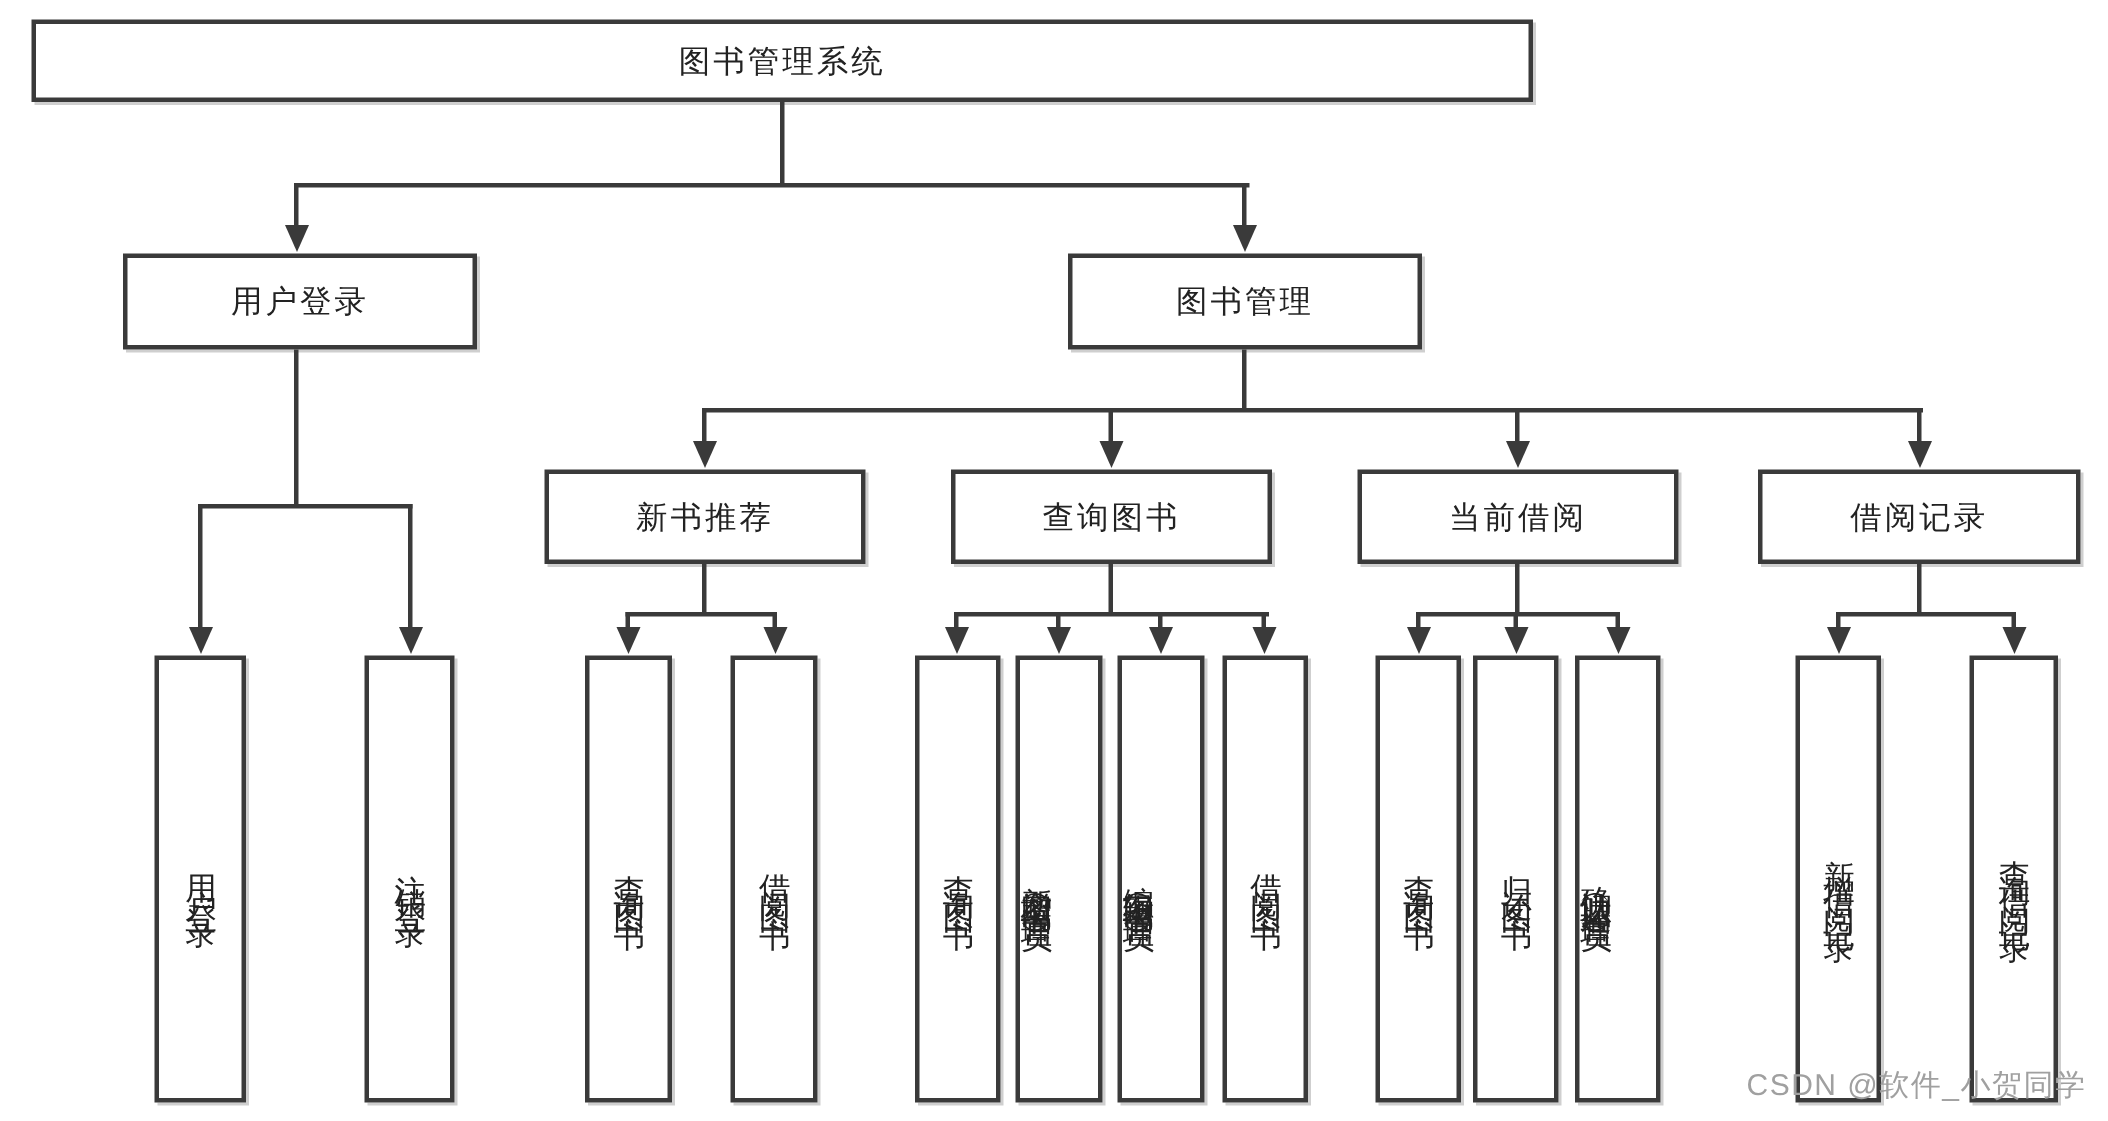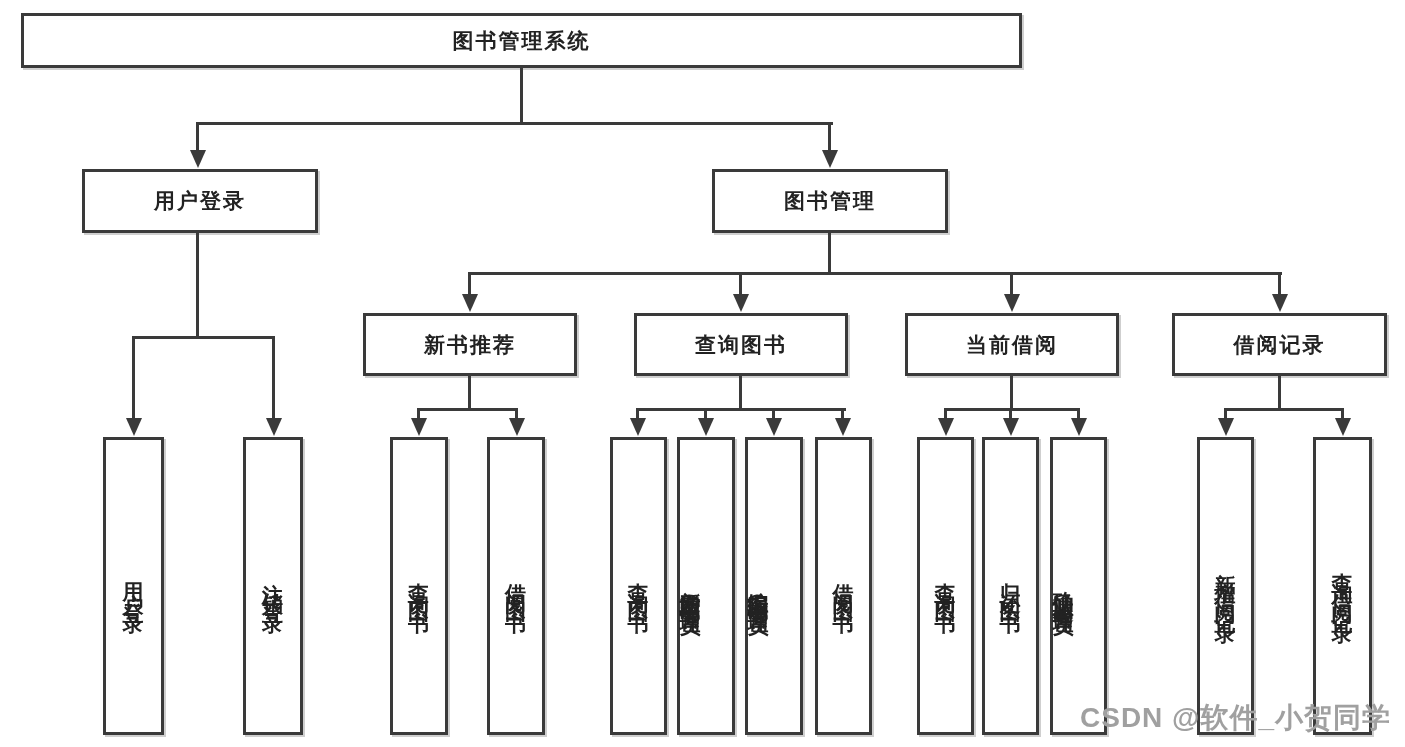--- a/index.html
+++ b/index.html
@@ -9,21 +9,20 @@
     --watermark: #a0a0a0;
   }
   html, body { margin: 0; padding: 0; background: var(--background); }
   #stage {
     position: relative;
     width: 1405px;
     height: 747px;
     background: var(--background);
     font-family: "Liberation Sans", "DejaVu Sans", sans-serif;
     overflow: hidden;
-    font-weight: bold;
   }
   .box {
     position: absolute;
     background: var(--background);
     border: 3px solid var(--line);
     box-sizing: border-box;
     display: flex;
     align-items: center;
     justify-content: center;
     box-shadow: 2px 2px 0 #cfcfcf;
@@ -52,21 +51,21 @@
     position: absolute;
     width: 0; height: 0;
     border-left: 8px solid transparent;
     border-right: 8px solid transparent;
     border-top: 18px solid var(--line);
   }
   .watermark {
     position: absolute;
     right: 14px;
     bottom: 10px;
-    font-size: 28px;
+    font-size: 20px;
     color: var(--watermark);
     letter-spacing: 1px;
     white-space: nowrap;
     margin-top: 16px;
   }
 </style>
 </head>
 <body>
 
 <div id="stage">

